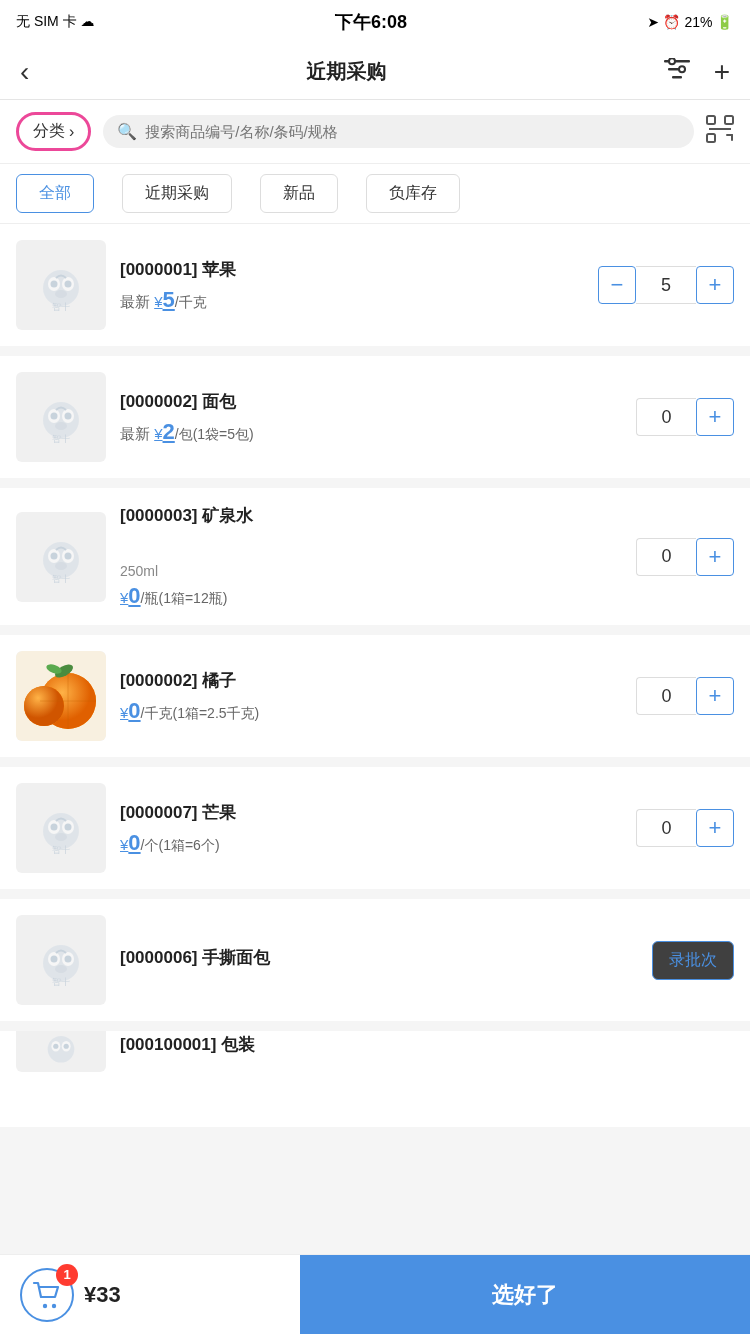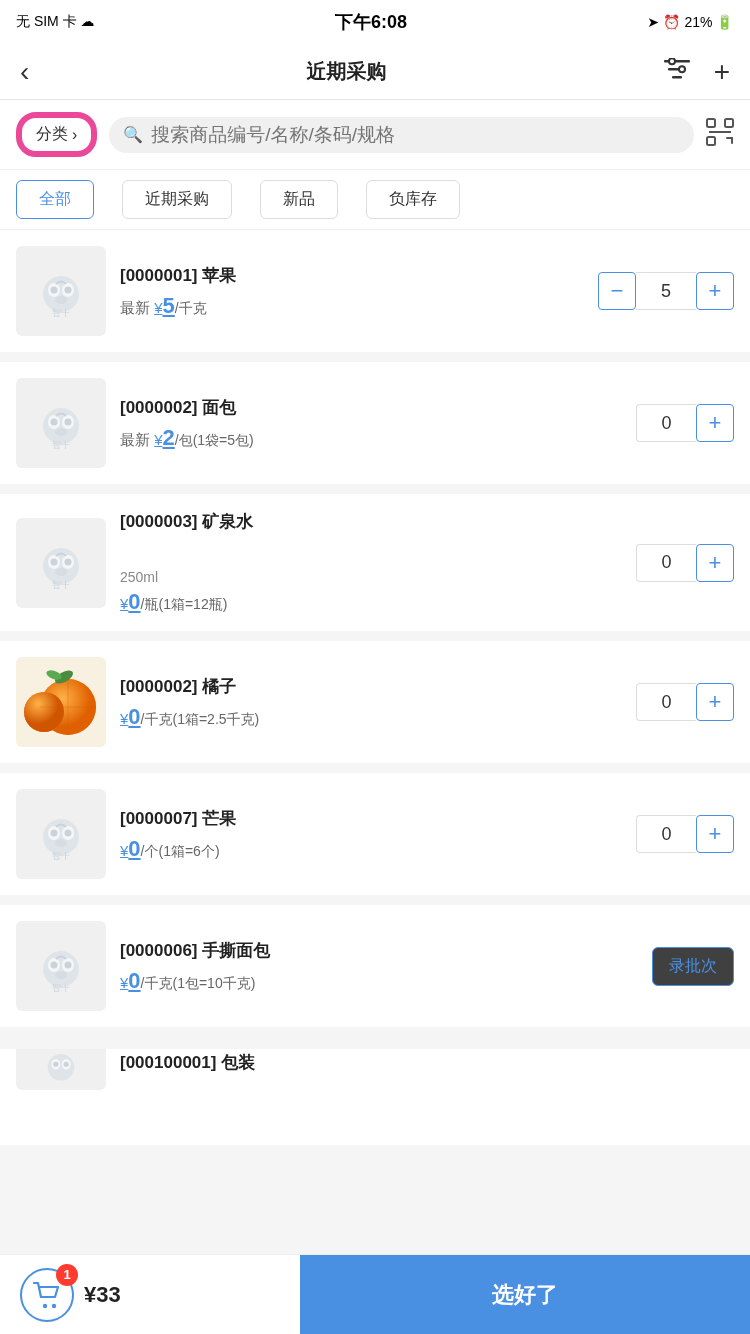--- a/index.html
+++ b/index.html
@@ -59,42 +59,42 @@
       padding: 12px 16px;
       display: flex;
       align-items: center;
       gap: 12px;
       border-bottom: 1px solid #eee;
     }
     .category-btn {
       display: flex;
       align-items: center;
       gap: 4px;
-      border: 6px solid #ec4899;
+      border: 3px solid #ec4899;
       border-radius: 20px;
       padding: 6px 14px;
       font-size: 16px;
       color: #333;
       background: #fff;
       white-space: nowrap;
       cursor: pointer;
     }
     .search-input-wrap {
       flex: 1;
       display: flex;
       align-items: center;
       background: #f0f0f0;
       border-radius: 20px;
       padding: 7px 14px;
       gap: 8px;
     }
     .search-input-wrap input {
       border: none;
       background: transparent;
-      font-size: 19px;
+      font-size: 15px;
       color: #999;
       width: 100%;
       outline: none;
     }
     .scan-icon {
       font-size: 22px;
       color: #555;
       cursor: pointer;
     }
 
@@ -551,32 +551,29 @@
           <circle cx="20" cy="26" r="3.5" fill="#8fa8c0"></circle>
           <circle cx="34" cy="26" r="3.5" fill="#8fa8c0"></circle>
           <ellipse cx="27" cy="36" rx="6" ry="4" fill="#b0c0d0"></ellipse>
           <path d="M22 20 Q27 15 32 20" stroke="#8fa8c0" stroke-width="2" fill="none"></path>
           <text x="18" y="52" font-size="9" fill="#8fa8c0" font-family="sans-serif">智十</text>
         </svg>
       </div>
     </div>
     <div class="product-info">
       <div class="product-name">[0000006] 手撕面包</div>
-      <div class="product-price">
-        <span class="yen-sign">¥</span><span style="color:#4a90e2; font-size:22px; font-weight:700; text-decoration:underline;">0</span><span class="price-unit">/千克(1包=10千克)</span>
-      </div>
     </div>
     <div>
       <button class="record-batch-btn">录批次</button>
     </div>
   </div>
 
   <div class="separator"></div>
 
-  <div class="product-item-partial" style="padding-bottom:80px;margin-top:12px;">
+  <div class="product-item-partial" style="padding-bottom:80px;">
     <div class="product-img" style="width:90px; height:50px; min-height:50px;">
       <div class="owl-icon">
         <svg class="owl-svg" width="54" height="40" viewBox="0 0 54 54" fill="none">
           <ellipse cx="27" cy="30" rx="18" ry="18" fill="#c8d4e0"></ellipse>
           <ellipse cx="20" cy="26" rx="6" ry="7" fill="white"></ellipse>
           <ellipse cx="34" cy="26" rx="6" ry="7" fill="white"></ellipse>
           <circle cx="20" cy="26" r="3.5" fill="#8fa8c0"></circle>
           <circle cx="34" cy="26" r="3.5" fill="#8fa8c0"></circle>
         </svg>
       </div>

